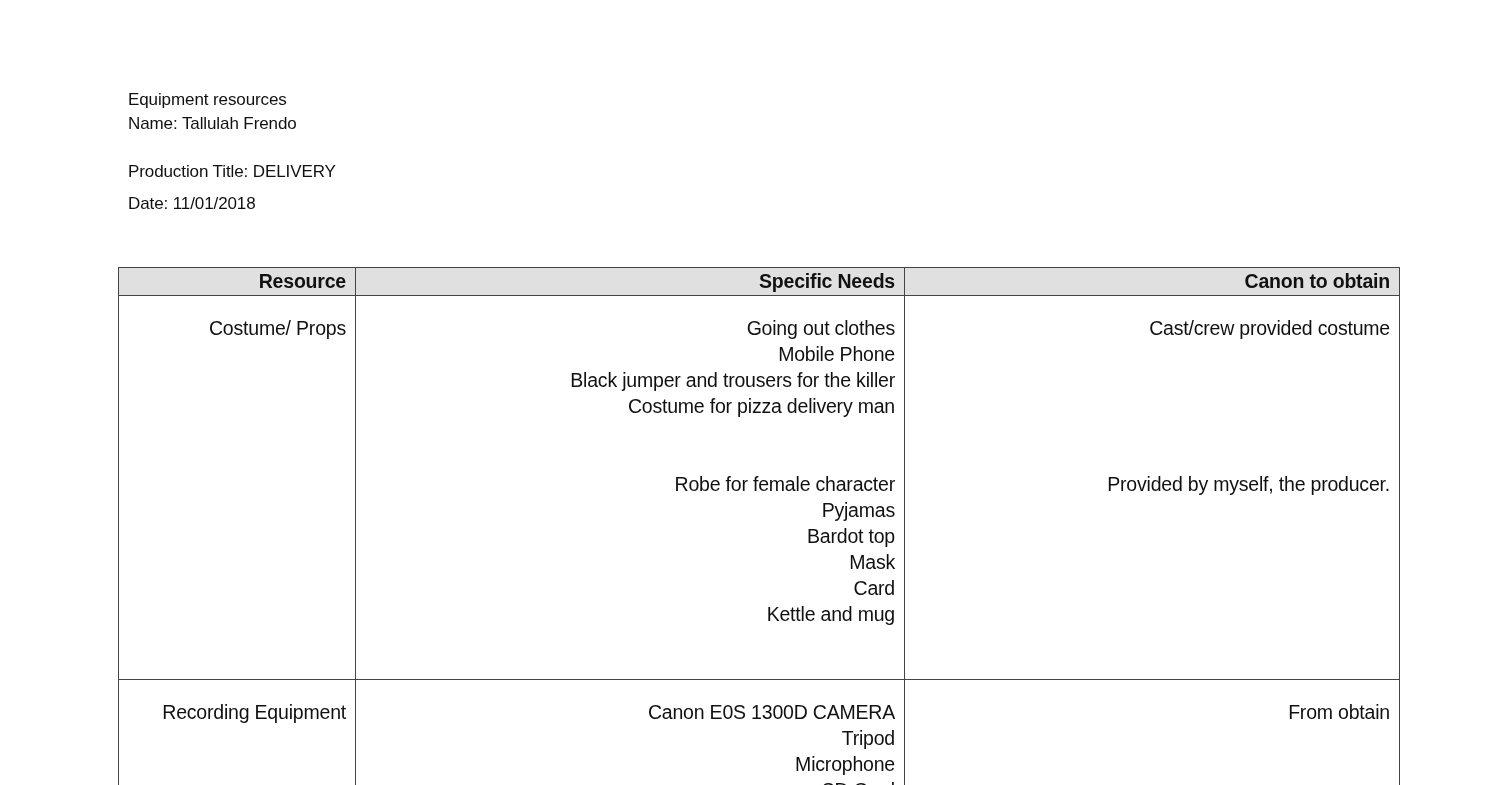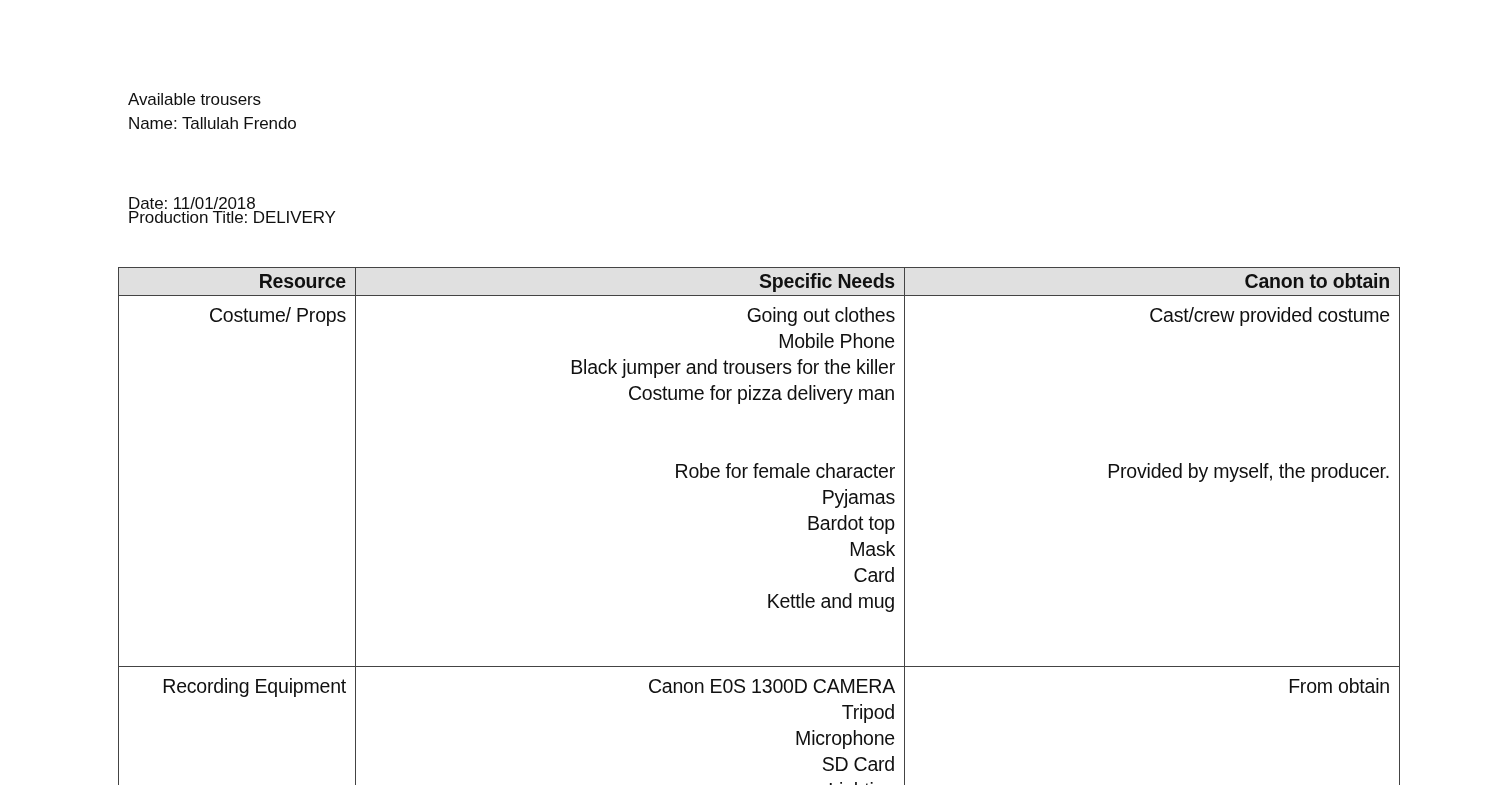--- a/index.html
+++ b/index.html
@@ -50,42 +50,42 @@
     }
     table.resources th {
       background: #e0e0e0;
       font-weight: bold;
       height: 27px;
       line-height: 27px;
       padding-top: 0;
     }
     table.resources td {
       line-height: 26px;
-      padding-top: 6px;
+      padding-top: 19px;
     }
     col.c1 { width: 237px; }
     col.c2 { width: 549px; }
     col.c3 { width: 495px; }
 
     .row-costume td { height: 364px; }
     .row-recording td { height: 200px; }
 
     .line { display: block; white-space: nowrap; }
     .gap { display: block; height: 52px; }
   </style>
 </head>
 <body>
 
 <div class="page">
 
   <div class="meta" style="top:88px;">
-    <div class="meta-line">Available trousers</div>
+    <div class="meta-line">Equipment resources</div>
     <div class="meta-line">Name: Tallulah Frendo</div>
   </div>
-  <div class="meta" style="top:160px;margin-top:46px;">
+  <div class="meta" style="top:160px;">
     <div class="meta-line">Production Title: DELIVERY</div>
   </div>
   <div class="meta" style="top:192px;">
     <div class="meta-line">Date: 11/01/2018</div>
   </div>
 
   <table class="resources">
     <colgroup>
       <col class="c1">
         <col class="c2">

